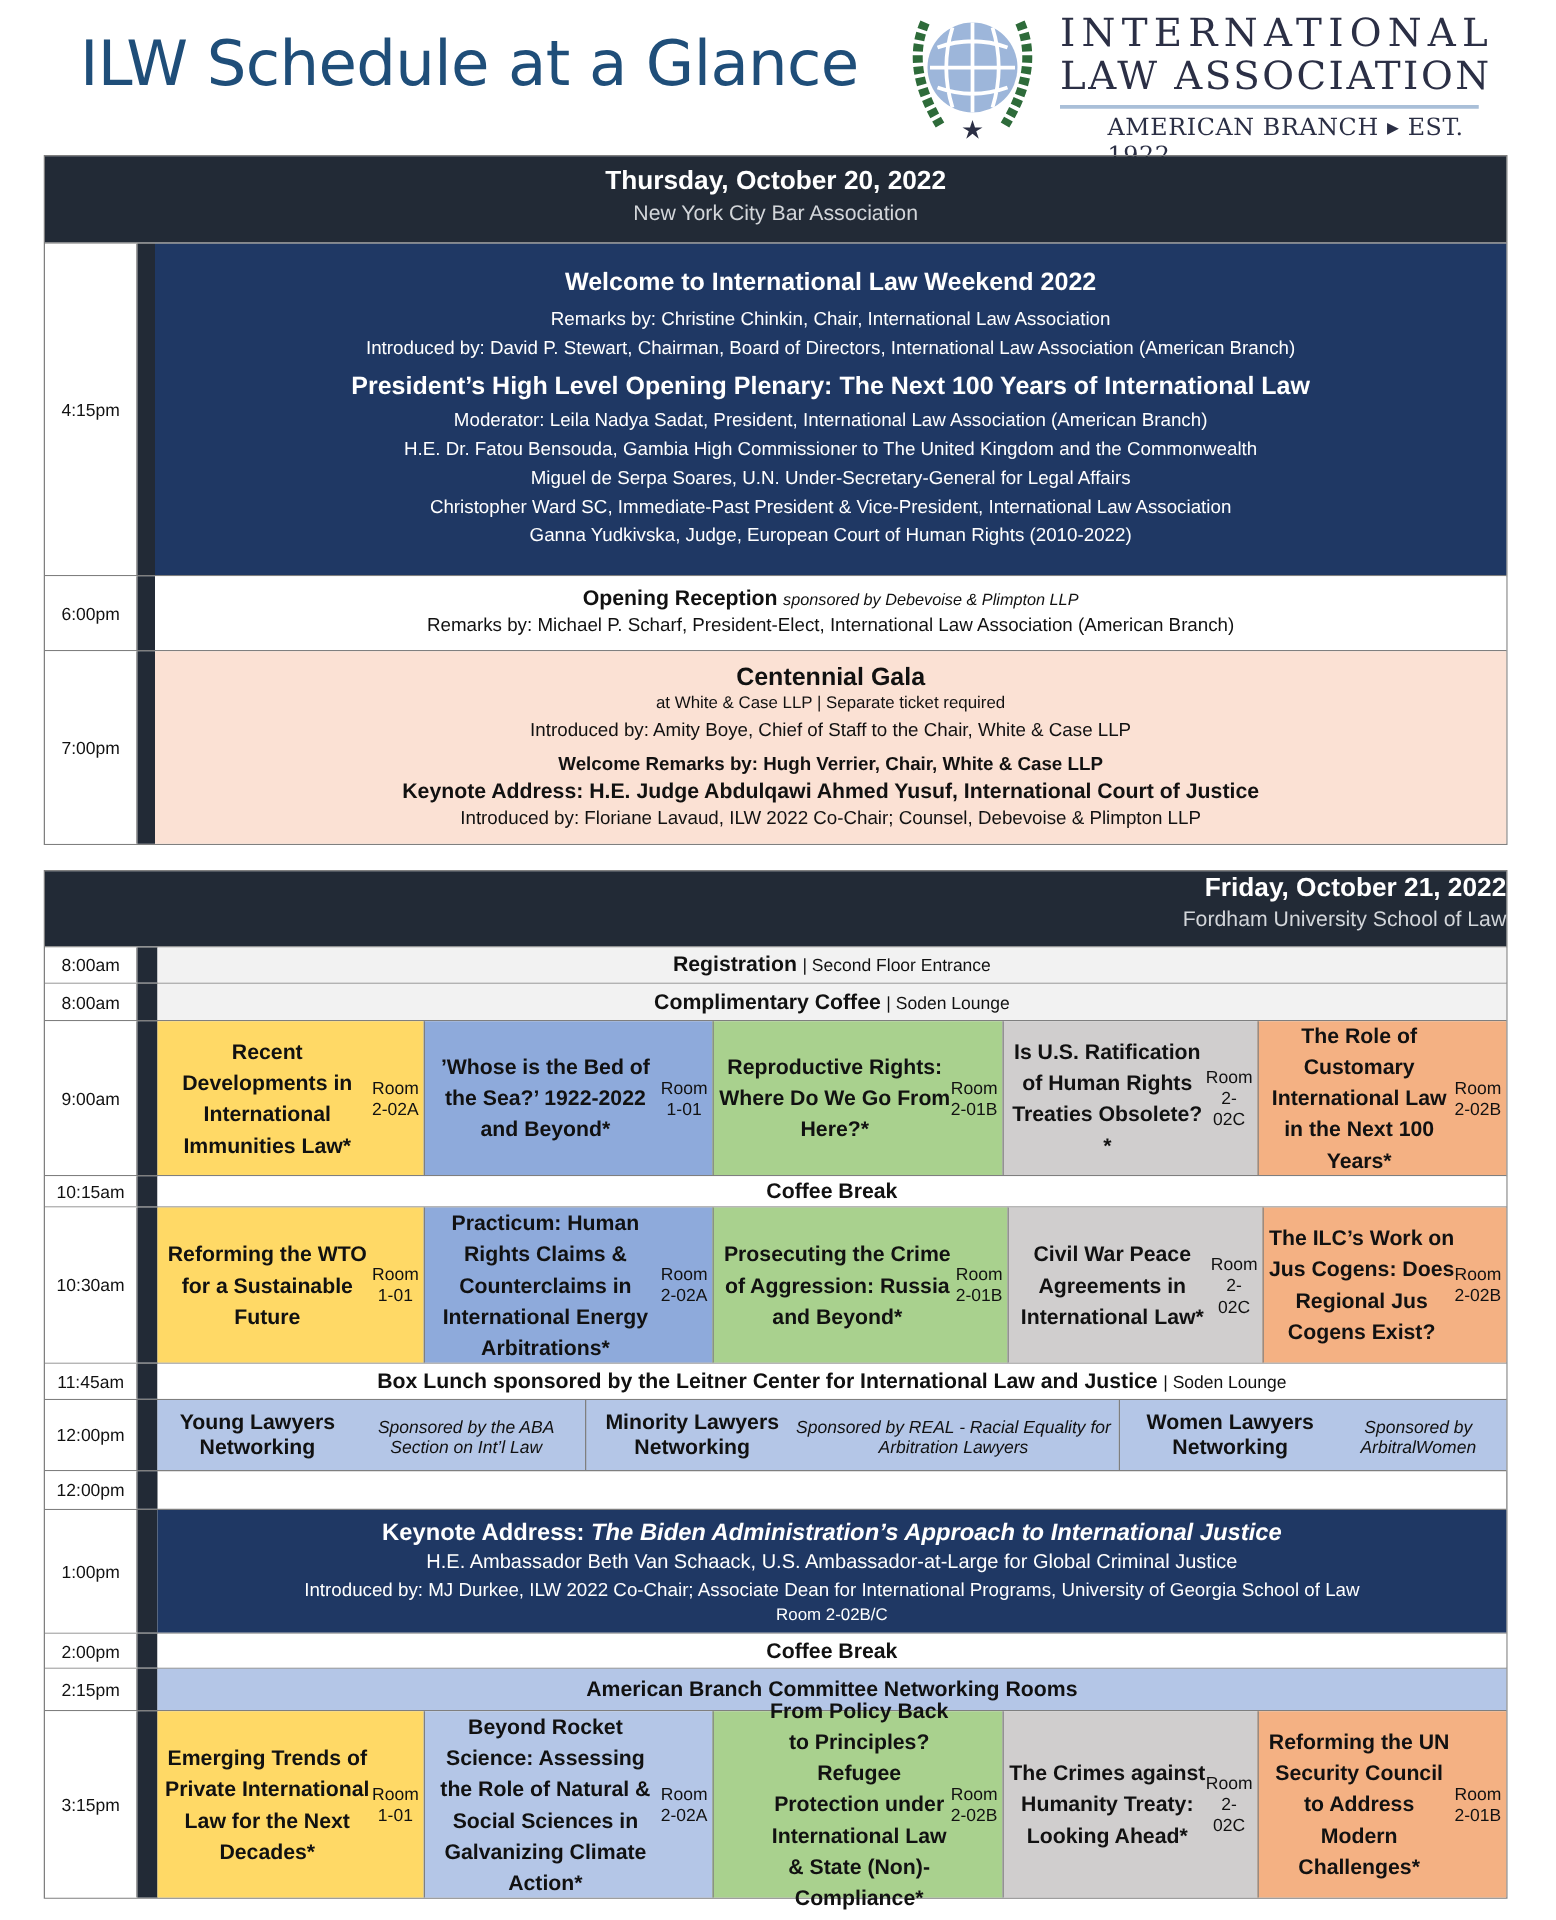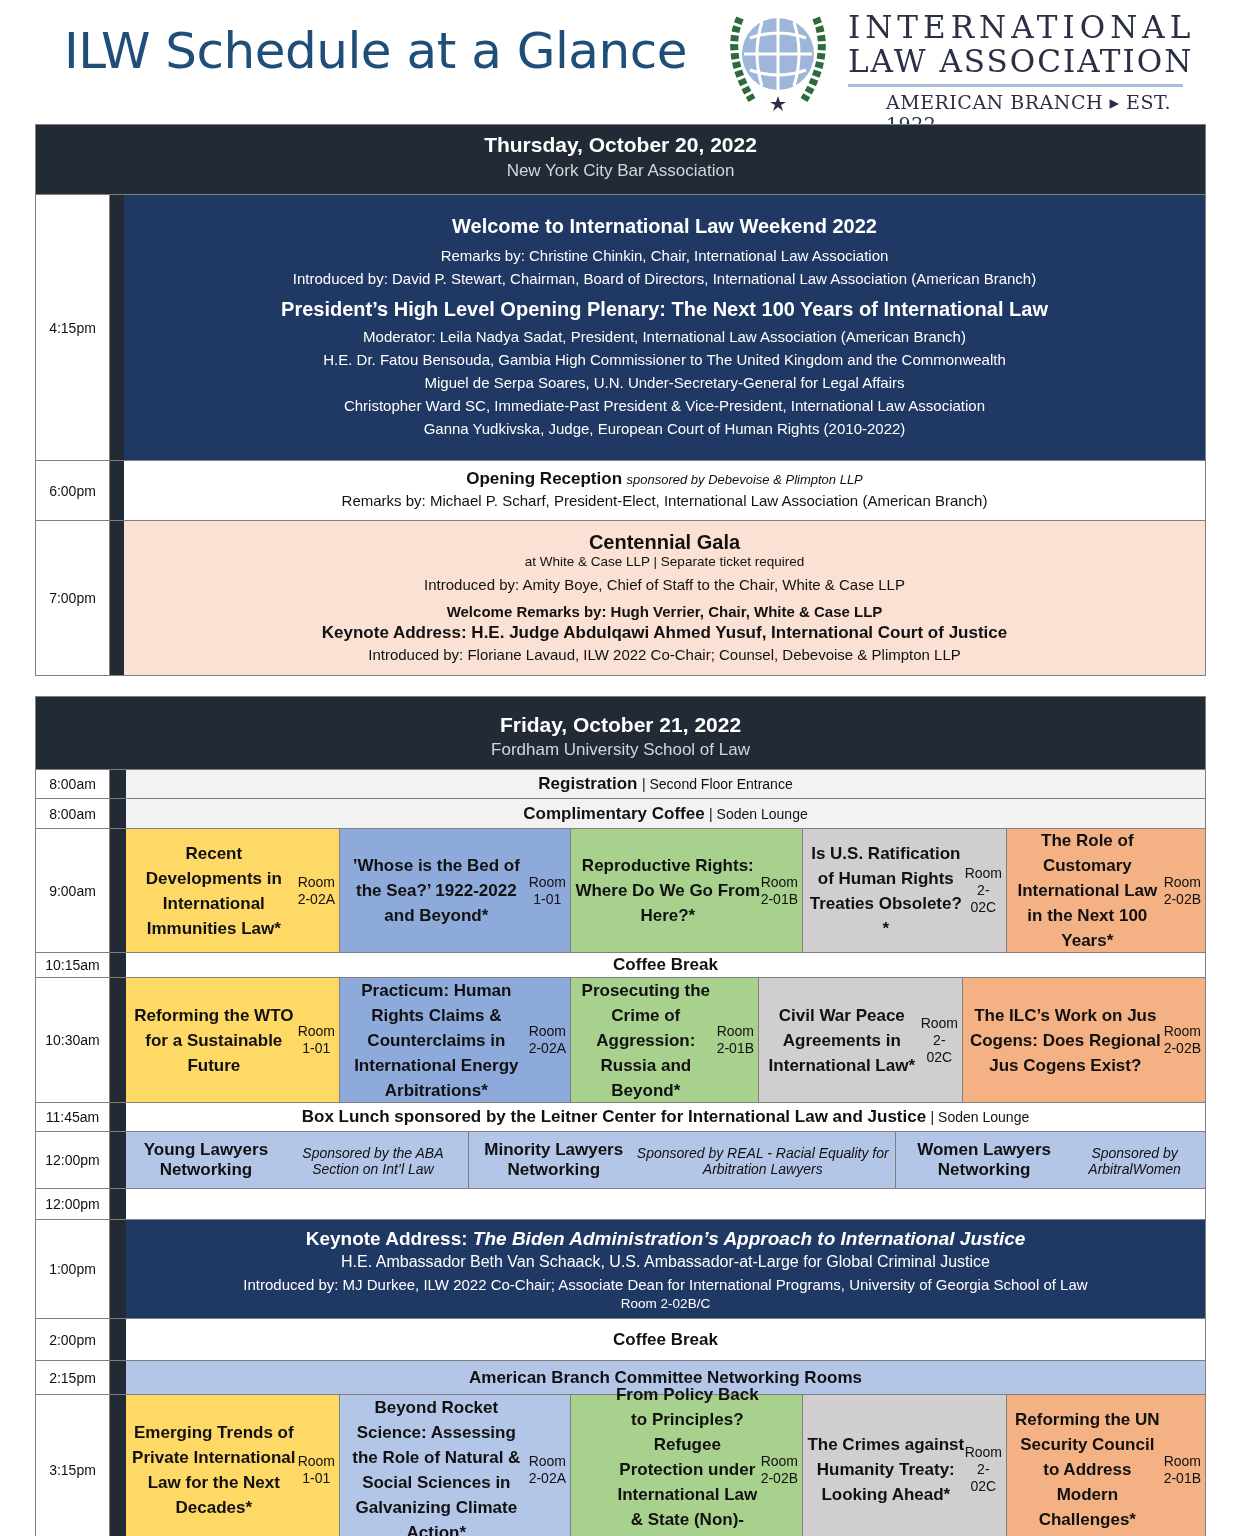--- a/index.html
+++ b/index.html
@@ -108,21 +108,21 @@
       <div class="t-xs" style="margin-bottom:4px;">at White &amp; Case LLP | Separate ticket required</div>
       <div class="t-sm" style="margin-bottom:4px;">Introduced by: Amity Boye, Chief of Staff to the Chair, White &amp; Case LLP</div>
       <div class="t-sm" style="font-weight:bold;">Welcome Remarks by: Hugh Verrier, Chair, White &amp; Case LLP</div>
       <div class="h-md">Keynote Address: H.E. Judge Abdulqawi Ahmed Yusuf, International Court of Justice</div>
       <div class="t-sm">Introduced by: Floriane Lavaud, ILW 2022 Co-Chair; Counsel, Debevoise &amp; Plimpton LLP</div>
     </div>
   </div>
 </div>
 
 <div class="day-table" style="top:696px;">
-  <div class="day-header" style="height:72px;padding-top:16px;">
+  <div class="day-header" style="height:60px;padding-top:2px;text-align:right;">
     <div class="day-date">Friday, October 21, 2022</div>
     <div class="day-venue" style="margin-top:3px;">Fordham University School of Law</div>
   </div>
 
   <div class="row" style="height:29px;">
     <div class="time">8:00am</div>
     <div class="bar"></div>
     <div class="content lightgray">
       <div><span class="h-md">Registration</span> <span class="sub">| Second Floor Entrance</span></div>
     </div>
@@ -176,21 +176,21 @@
     <div class="bar"></div>
     <div class="cells">
       <div class="cell yellow" style="width:213px;">
           <div class="ct">Reforming the WTO for a Sustainable Future</div>
           <div class="rm">Room 1-01</div>
         </div>
       <div class="cell blue" style="width:231px;">
           <div class="ct">Practicum: Human Rights Claims &amp; Counterclaims in International Energy Arbitrations*</div>
           <div class="rm">Room 2-02A</div>
         </div>
-      <div class="cell green" style="width:188px;">
+      <div class="cell green" style="width:236px;">
           <div class="ct">Prosecuting the Crime of Aggression: Russia and Beyond*</div>
           <div class="rm">Room 2-01B</div>
         </div>
       <div class="cell silver" style="width:204px;">
           <div class="ct">Civil War Peace Agreements in International Law*</div>
           <div class="rm">Room 2-02C</div>
         </div>
       <div class="cell orange" style="flex:1;">
           <div class="ct">The ILC’s Work on Jus Cogens: Does Regional Jus Cogens Exist?</div>
           <div class="rm">Room 2-02B</div>
@@ -234,21 +234,21 @@
     <div class="time">1:00pm</div>
     <div class="bar"></div>
     <div class="content navy">
       <div class="h-lg" style="font-size:19px;"><span>Keynote Address: </span><span style="font-style:italic;">The Biden Administration’s Approach to International Justice</span></div>
       <div class="t-sm" style="font-size:16px;">H.E. Ambassador Beth Van Schaack, U.S. Ambassador-at-Large for Global Criminal Justice</div>
       <div class="t-sm">Introduced by: MJ Durkee, ILW 2022 Co-Chair; Associate Dean for International Programs, University of Georgia School of Law</div>
       <div class="t-xs">Room 2-02B/C</div>
     </div>
   </div>
 
-  <div class="row" style="height:42px;">
+  <div class="row" style="height:28px;">
     <div class="time">2:00pm</div>
     <div class="bar"></div>
     <div class="content white">
         <div class="h-md">Coffee Break</div>
       </div>
   </div>
 
   <div class="row" style="height:34px;">
     <div class="time">2:15pm</div>
     <div class="bar"></div>

